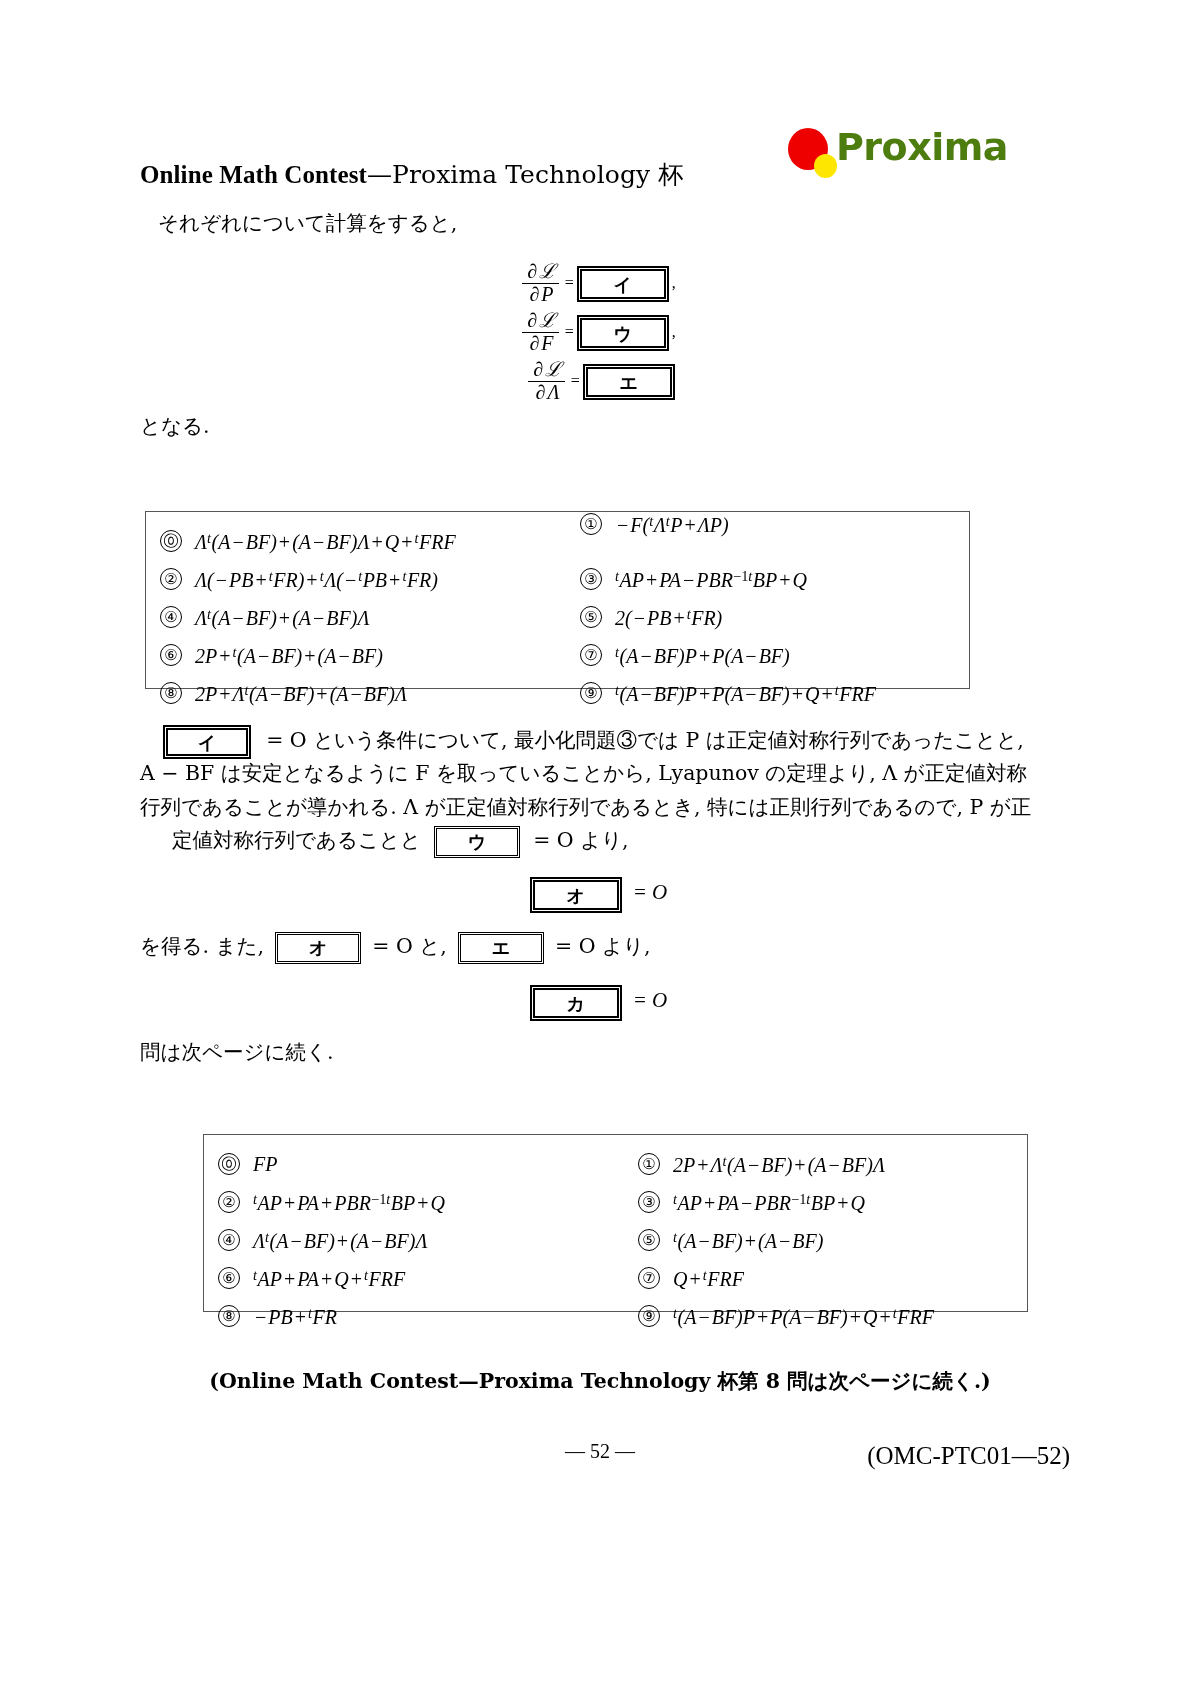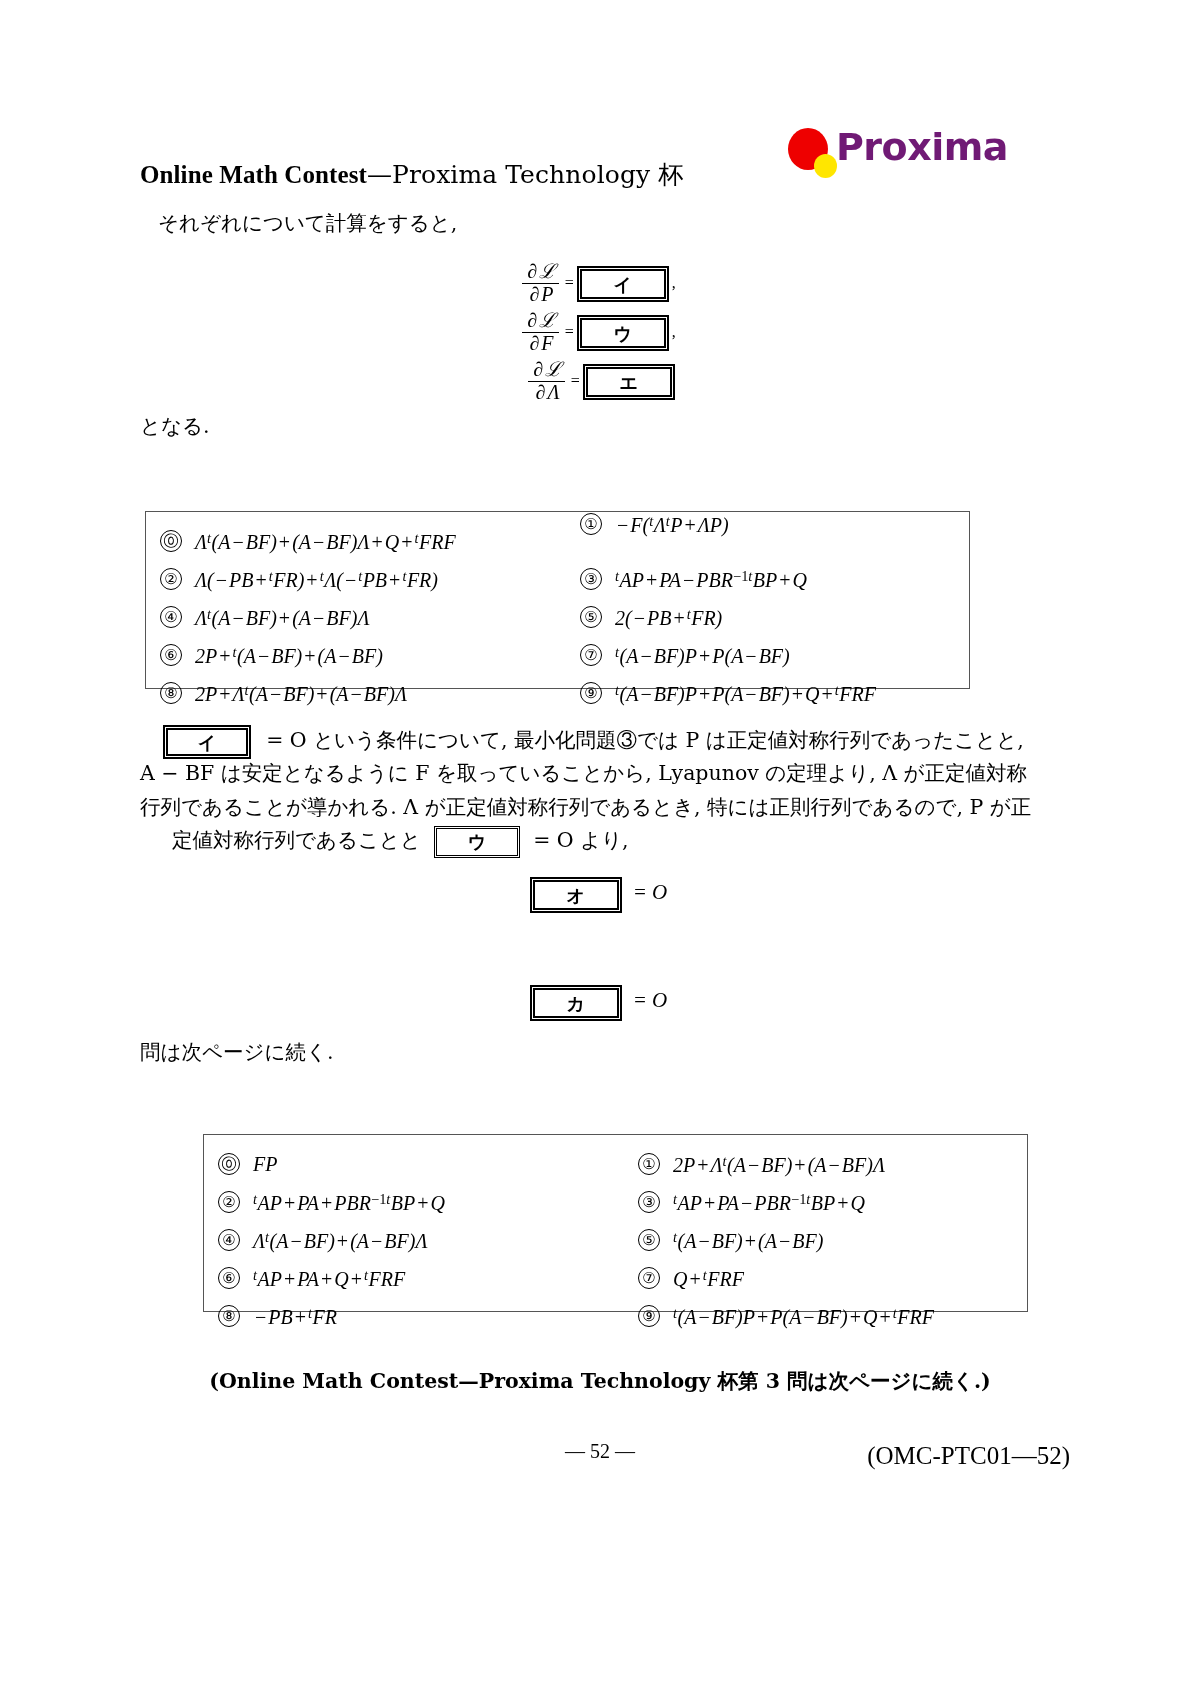--- a/index.html
+++ b/index.html
@@ -67,21 +67,21 @@
     background: #ffe600;
     border-radius: 50%;
   }
   .logo-word {
     position: absolute;
     left: 56px;
     top: -3px;
     font-family: "DejaVu Sans", "Liberation Sans", sans-serif;
     font-size: 38px;
     font-weight: bold;
-    color: #701a75;
+    color: #4d7c0f;
     letter-spacing: -0.5px;
   }
 
   
   .jp {
     font-family: "DejaVu Serif", "Liberation Serif", serif;
   }
   .para {
     position: absolute;
     font-size: 20.5px;
@@ -286,20 +286,27 @@
     <span class="jp">定値対称行列であることと</span>
     <span class="abox sz-wide" style="margin:0 10px;">ウ</span>
     <span class="jp">= O より,</span>
   </div>
 
   <div class="eqline" style="top:880px;">
     <span class="abox sz-eq thick">オ</span>
     <span class="mi jp" style="padding-left:10px; font-size:21px;">= O</span>
   </div>
 
+  <div class="grouplabel" style="left:140px; top:932px;">
+    <span class="jp">を得る. また,</span>
+    <span class="abox sz-wide" style="margin:0 8px;">オ</span>
+    <span class="jp">= O と,</span>
+    <span class="abox sz-wide" style="margin:0 8px;">エ</span>
+    <span class="jp">= O より,</span>
+  </div>
 
   <div class="eqline" style="top:988px;">
     <span class="abox sz-eq thick">カ</span>
     <span class="mi jp" style="padding-left:10px; font-size:21px;">= O</span>
   </div>
 
   <div class="para jp" style="left:140px; top:1042px;">問は次ページに続く.</div>
 
 
   <div class="choices" style="left:163px; top:1134px; width:825px; height:178px;margin-left:40px;">
@@ -314,17 +321,17 @@
       <div class="choice" style="left:434px; top:93px;"><span class="cnum">⑤</span><span class="ctext"><span class="sup-t">t</span><span class="mi">(A</span><span class="mo">−</span><span class="mi">BF)</span><span class="mo">+</span><span class="mi">(A</span><span class="mo">−</span><span class="mi">BF)</span></span></div>
 
       <div class="choice" style="left:14px; top:131px;"><span class="cnum">⑥</span><span class="ctext"><span class="sup-t">t</span><span class="mi">AP</span><span class="mo">+</span><span class="mi">PA</span><span class="mo">+</span><span class="mi">Q</span><span class="mo">+</span><span class="sup-t">t</span><span class="mi">FRF</span></span></div>
       <div class="choice" style="left:434px; top:131px;"><span class="cnum">⑦</span><span class="ctext"><span class="mi">Q</span><span class="mo">+</span><span class="sup-t">t</span><span class="mi">FRF</span></span></div>
 
       <div class="choice" style="left:14px; top:169px;"><span class="cnum">⑧</span><span class="ctext"><span class="mo">−</span><span class="mi">PB</span><span class="mo">+</span><span class="sup-t">t</span><span class="mi">FR</span></span></div>
       <div class="choice" style="left:434px; top:169px;"><span class="cnum">⑨</span><span class="ctext"><span class="sup-t">t</span><span class="mi">(A</span><span class="mo">−</span><span class="mi">BF)P</span><span class="mo">+</span><span class="mi">P(A</span><span class="mo">−</span><span class="mi">BF)</span><span class="mo">+</span><span class="mi">Q</span><span class="mo">+</span><span class="sup-t">t</span><span class="mi">FRF</span></span></div>
     </div>
   </div>
 
-  <div class="footnote jp" style="top:1367px;">(Online Math Contest—Proxima Technology 杯第 3 問は次ページに続く.)</div>
+  <div class="footnote jp" style="top:1367px;">(Online Math Contest—Proxima Technology 杯第 8 問は次ページに続く.)</div>
   <div class="pagenum" style="top:1440px;">— 52 —</div>
   <div class="pagecode" style="top:1442px;">(OMC-PTC01—52)</div>
 
 </div>
 
 </body></html>

